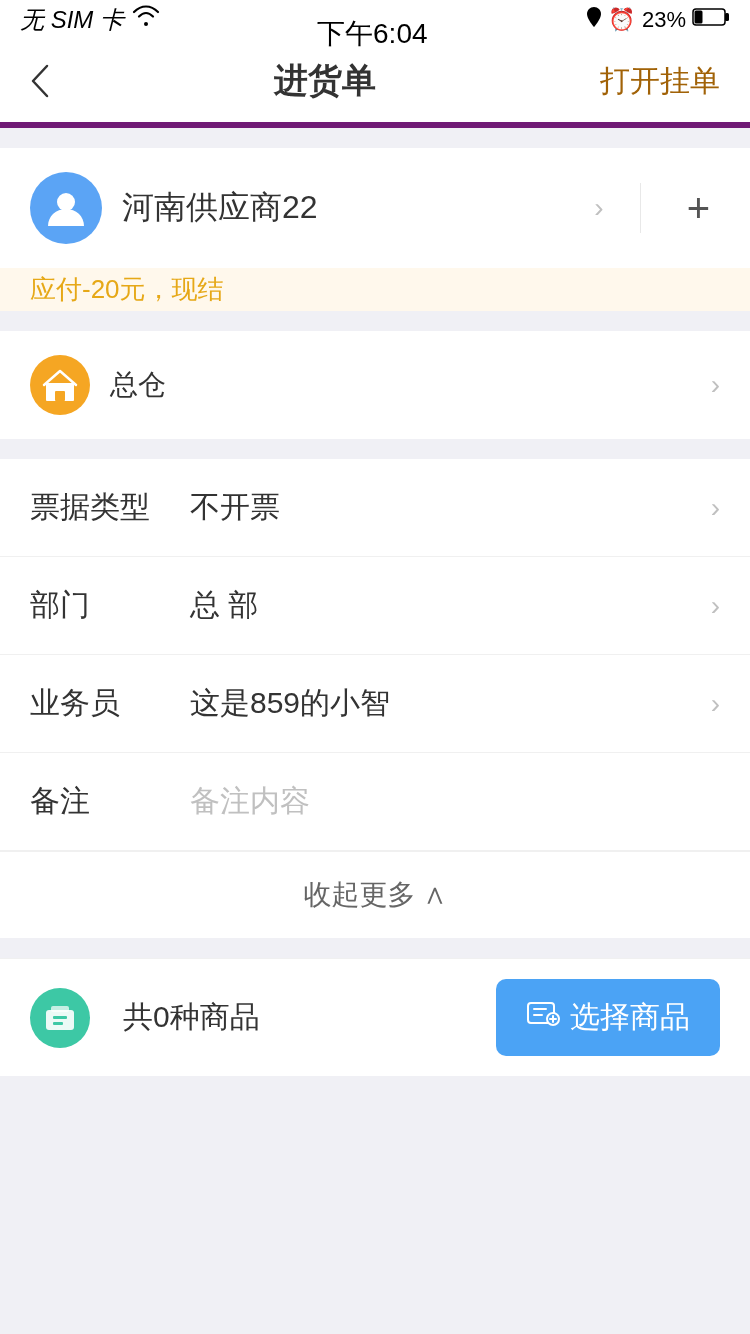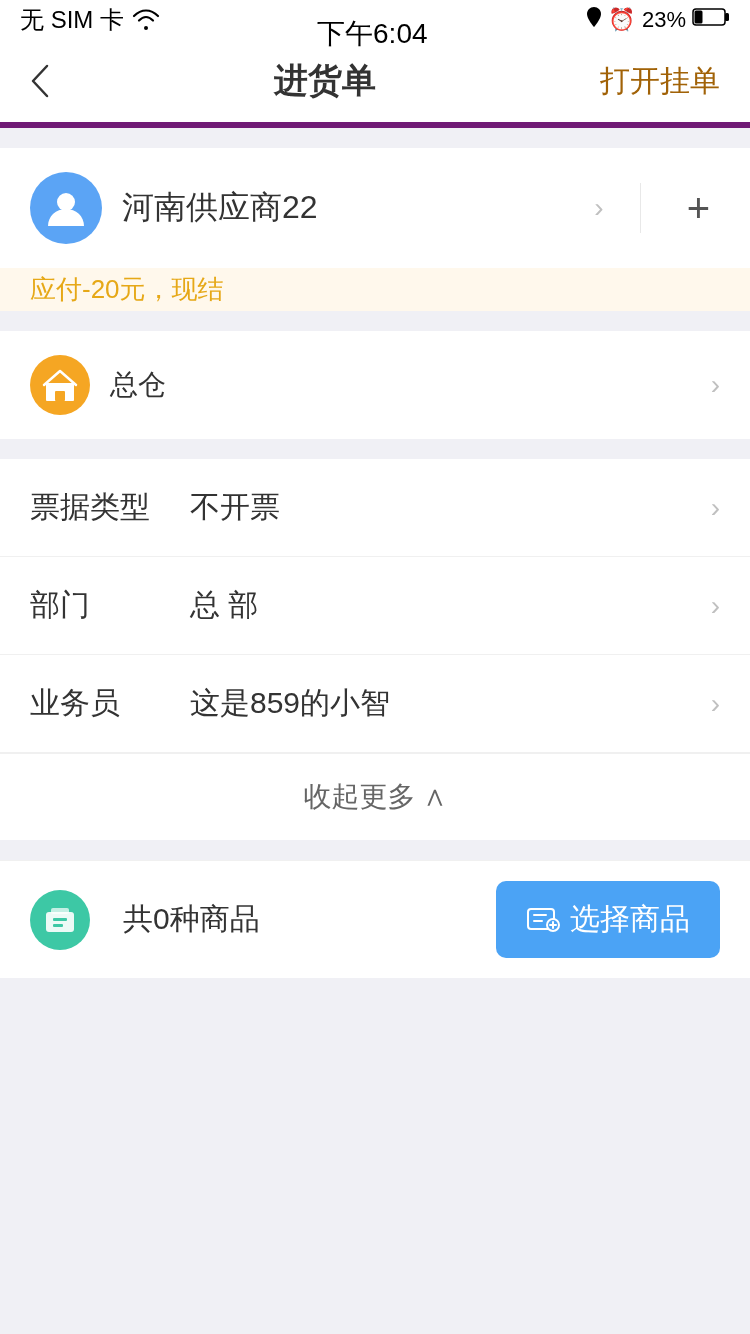--- a/index.html
+++ b/index.html
@@ -17,21 +17,21 @@
       width: 100%;
       height: 40px;
       background: #fff;
       display: flex;
       align-items: center;
       justify-content: space-between;
       padding: 0 20px;
       font-size: 24px;
       color: #000;
     }
-    .status-left { display: flex; align-items: flex-end; gap: 8px; }
+    .status-left { display: flex; align-items: flex-start; gap: 8px; font-style: italic; }
     .status-center { font-size: 28px; font-weight: 400; margin-top: 27px; }
     .status-right { display: flex; align-items: center; gap: 6px; font-size: 22px; }
 
     
     .nav-bar {
       width: 100%;
       height: 88px;
       background: #fff;
       display: flex;
       align-items: center;
@@ -205,21 +205,21 @@
     }
     .product-count {
       font-size: 30px;
       color: #333;
     }
     .select-btn {
       background: #4ba3f5;
       border-radius: 10px;
       padding: 18px 30px;
       display: flex;
-      align-items: flex-end;
+      align-items: flex-start;
       gap: 10px;
       cursor: pointer;
     }
     .select-btn-text {
       font-size: 30px;
       color: #fff;
     }
   </style>
 </head>
 <body>
@@ -316,20 +316,24 @@
       <div class="form-value">总 部</div>
       <span class="chevron-right">›</span>
     </div>
 
     <div class="form-row">
       <div class="form-label">业务员</div>
       <div class="form-value">这是859的小智</div>
       <span class="chevron-right">›</span>
     </div>
 
+    <div class="form-row">
+      <div class="form-label">备注</div>
+      <div class="form-placeholder">备注内容</div>
+    </div>
 
     <div class="collapse-row">
       <span class="collapse-text">收起更多 ∧</span>
     </div>
   </div>
 
   <div class="section-gap"></div>
 
   <div class="bottom-bar">
     <div class="product-info">

